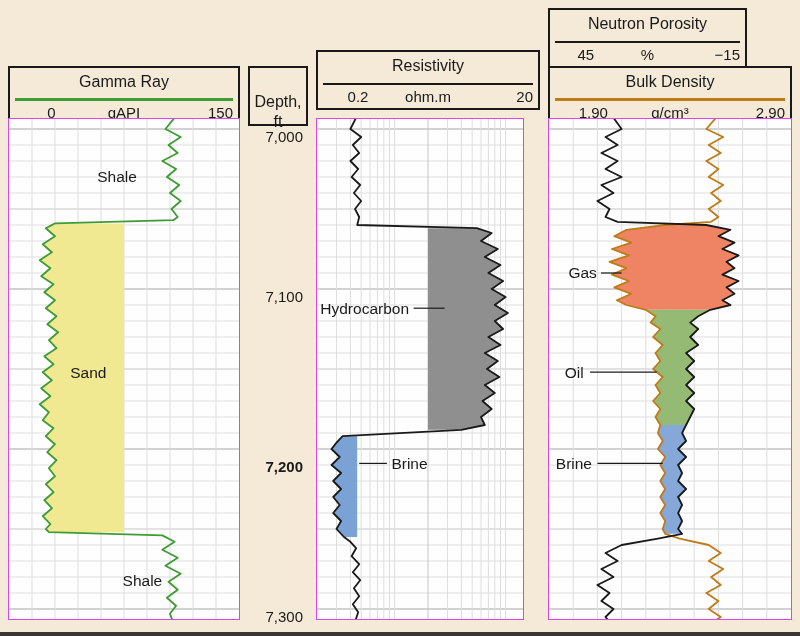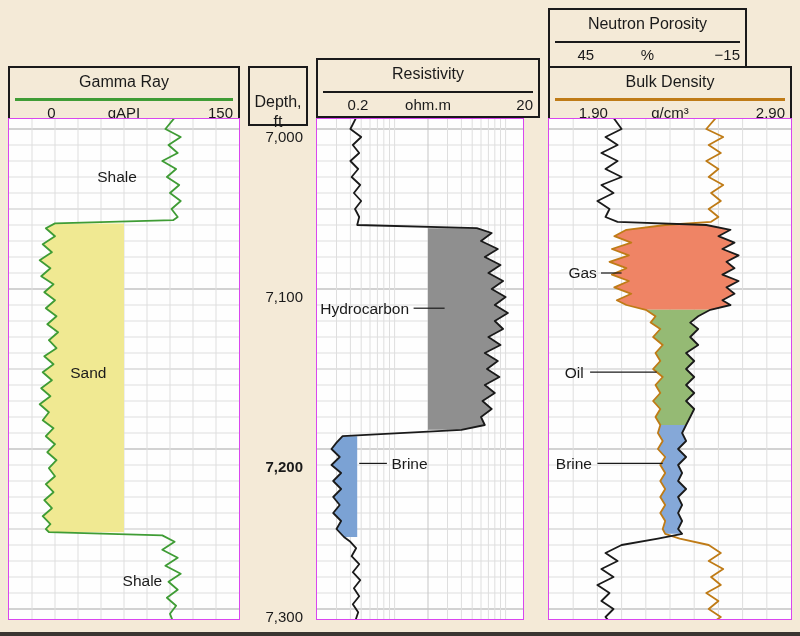--- a/index.html
+++ b/index.html
@@ -3,21 +3,21 @@
 <meta charset="utf-8">
 <style>
   * { margin:0; padding:0; box-sizing:border-box; }
   html,body { background:#f4ead7; }
   .page { position:relative; width:800px; height:636px; background:#f4ead7;
           font-family:"Liberation Sans", sans-serif; color:#1a1a1a; overflow:hidden; }
   .hdr { position:absolute; border:2px solid #1a1a1a; background:#f4ead7; }
   #hdr-neutron { left:548px; top:8px;  width:199px; height:58px; border-bottom:none; }
   #hdr-gamma   { left:8px;   top:66px; width:232px; height:60px; }
   #hdr-depth   { left:248px; top:66px; width:60px;  height:60px; padding-top:24px; }
-  #hdr-res     { left:316px; top:58px; width:224px; height:60px; }
+  #hdr-res     { left:316px; top:50px; width:224px; height:60px; }
   #hdr-den     { left:548px; top:66px; width:244px; height:60px; }
   .hdr-title { text-align:center; font-size:16px; padding-top:5px; white-space:nowrap; }
   .scale-line { height:3px; margin:7px 5px 0 5px; background:#1a1a1a; }
   .scale-line.thin { height:2px; margin-top:8px; }
   .scale-row { display:flex; font-size:15px; padding:3px 5px 0 5px; }
   .scale-row span:nth-child(1){ flex:1; text-align:center; }
   .scale-row span:nth-child(2){ flex:1; text-align:center; }
   .scale-row span:nth-child(3){ flex:1; text-align:right; }
   .depth-hdr-line { text-align:center; font-size:16px; line-height:20px; }
   .track { position:absolute; top:118px; height:502px; background:#fefefe; border:1px solid #d946ef; overflow:hidden; }

